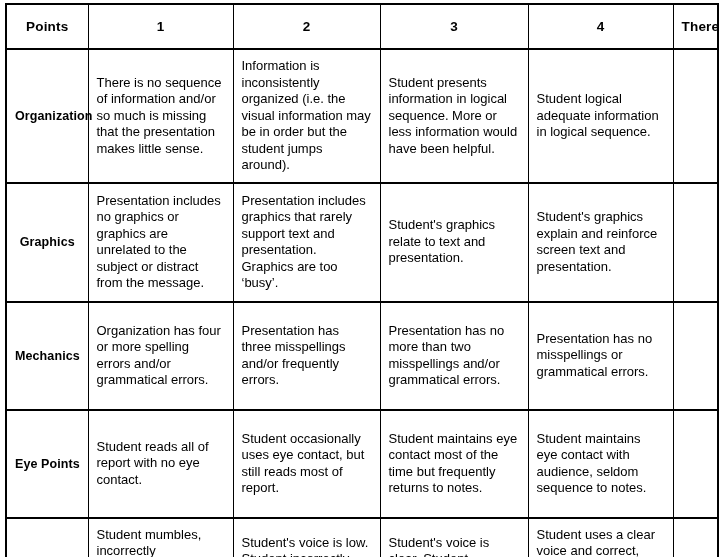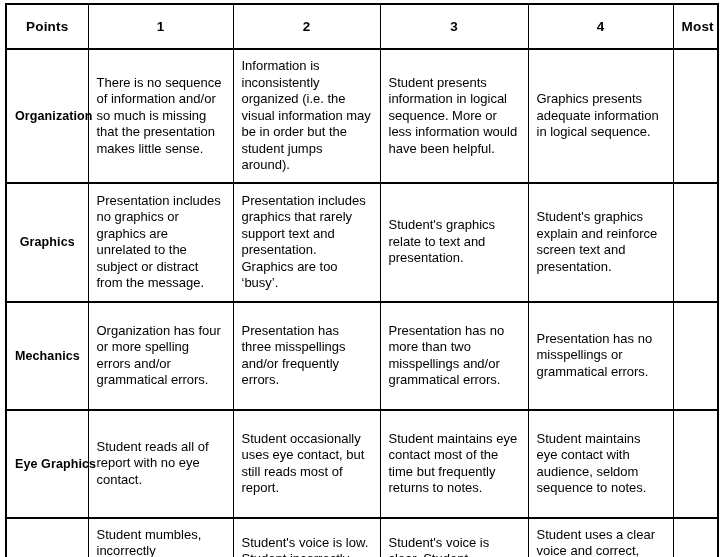--- a/index.html
+++ b/index.html
@@ -117,29 +117,29 @@
         <col class="c-4">
         <col class="c-total">
     </colgroup>
     <tbody>
       <tr class="header-row">
         <td class="hdr">Points</td>
         <td class="hdr">1</td>
         <td class="hdr">2</td>
         <td class="hdr">3</td>
         <td class="hdr">4</td>
-        <td class="hdr">Most</td>
+        <td class="hdr">There</td>
       </tr>
 
       <tr class="criterion-row r-organization">
         <td class="crit-label">Organization</td>
         <td class="cell-text">There is no sequence of information and/or so much is missing that the presentation makes little sense.</td>
         <td class="cell-text">Information is inconsistently organized (i.e. the visual information may be in order but the student jumps around).</td>
         <td class="cell-text">Student presents information in logical sequence.  More or less information would have been helpful.</td>
-        <td class="cell-text">Graphics presents adequate information in logical sequence.</td>
+        <td class="cell-text">Student logical adequate information in logical sequence.</td>
         <td class="cell-text"></td>
       </tr>
 
       <tr class="criterion-row r-graphics">
         <td class="crit-label">Graphics</td>
         <td class="cell-text">Presentation includes no graphics or graphics are unrelated to the subject or distract from the message.</td>
         <td class="cell-text">Presentation includes graphics that rarely support text and presentation.  Graphics are too ‘busy’.</td>
         <td class="cell-text">Student's graphics relate to text and presentation.</td>
         <td class="cell-text">Student's graphics explain and reinforce screen text and presentation.</td>
         <td class="cell-text"></td>
@@ -148,21 +148,21 @@
       <tr class="criterion-row r-mechanics">
         <td class="crit-label">Mechanics</td>
         <td class="cell-text">Organization has four or more spelling errors and/or grammatical errors.</td>
         <td class="cell-text">Presentation has three misspellings and/or frequently errors.</td>
         <td class="cell-text">Presentation has no more than two misspellings and/or grammatical errors.</td>
         <td class="cell-text">Presentation has no misspellings or grammatical errors.</td>
         <td class="cell-text"></td>
       </tr>
 
       <tr class="criterion-row r-eyecontact">
-        <td class="crit-label">Eye Graphics</td>
+        <td class="crit-label">Eye Points</td>
         <td class="cell-text">Student reads all of report with no eye contact.</td>
         <td class="cell-text">Student occasionally uses eye contact, but still reads most of report.</td>
         <td class="cell-text">Student maintains eye contact most of the time but frequently returns to notes.</td>
         <td class="cell-text">Student maintains eye contact with audience, seldom sequence to notes.</td>
         <td class="cell-text"></td>
       </tr>
 
       <tr class="criterion-row r-elocution">
         <td class="crit-label">Elocution</td>
         <td class="cell-text">Student mumbles, incorrectly pronounces terms, and speaks too quietly for reinforce in the back of class to hear.</td>

